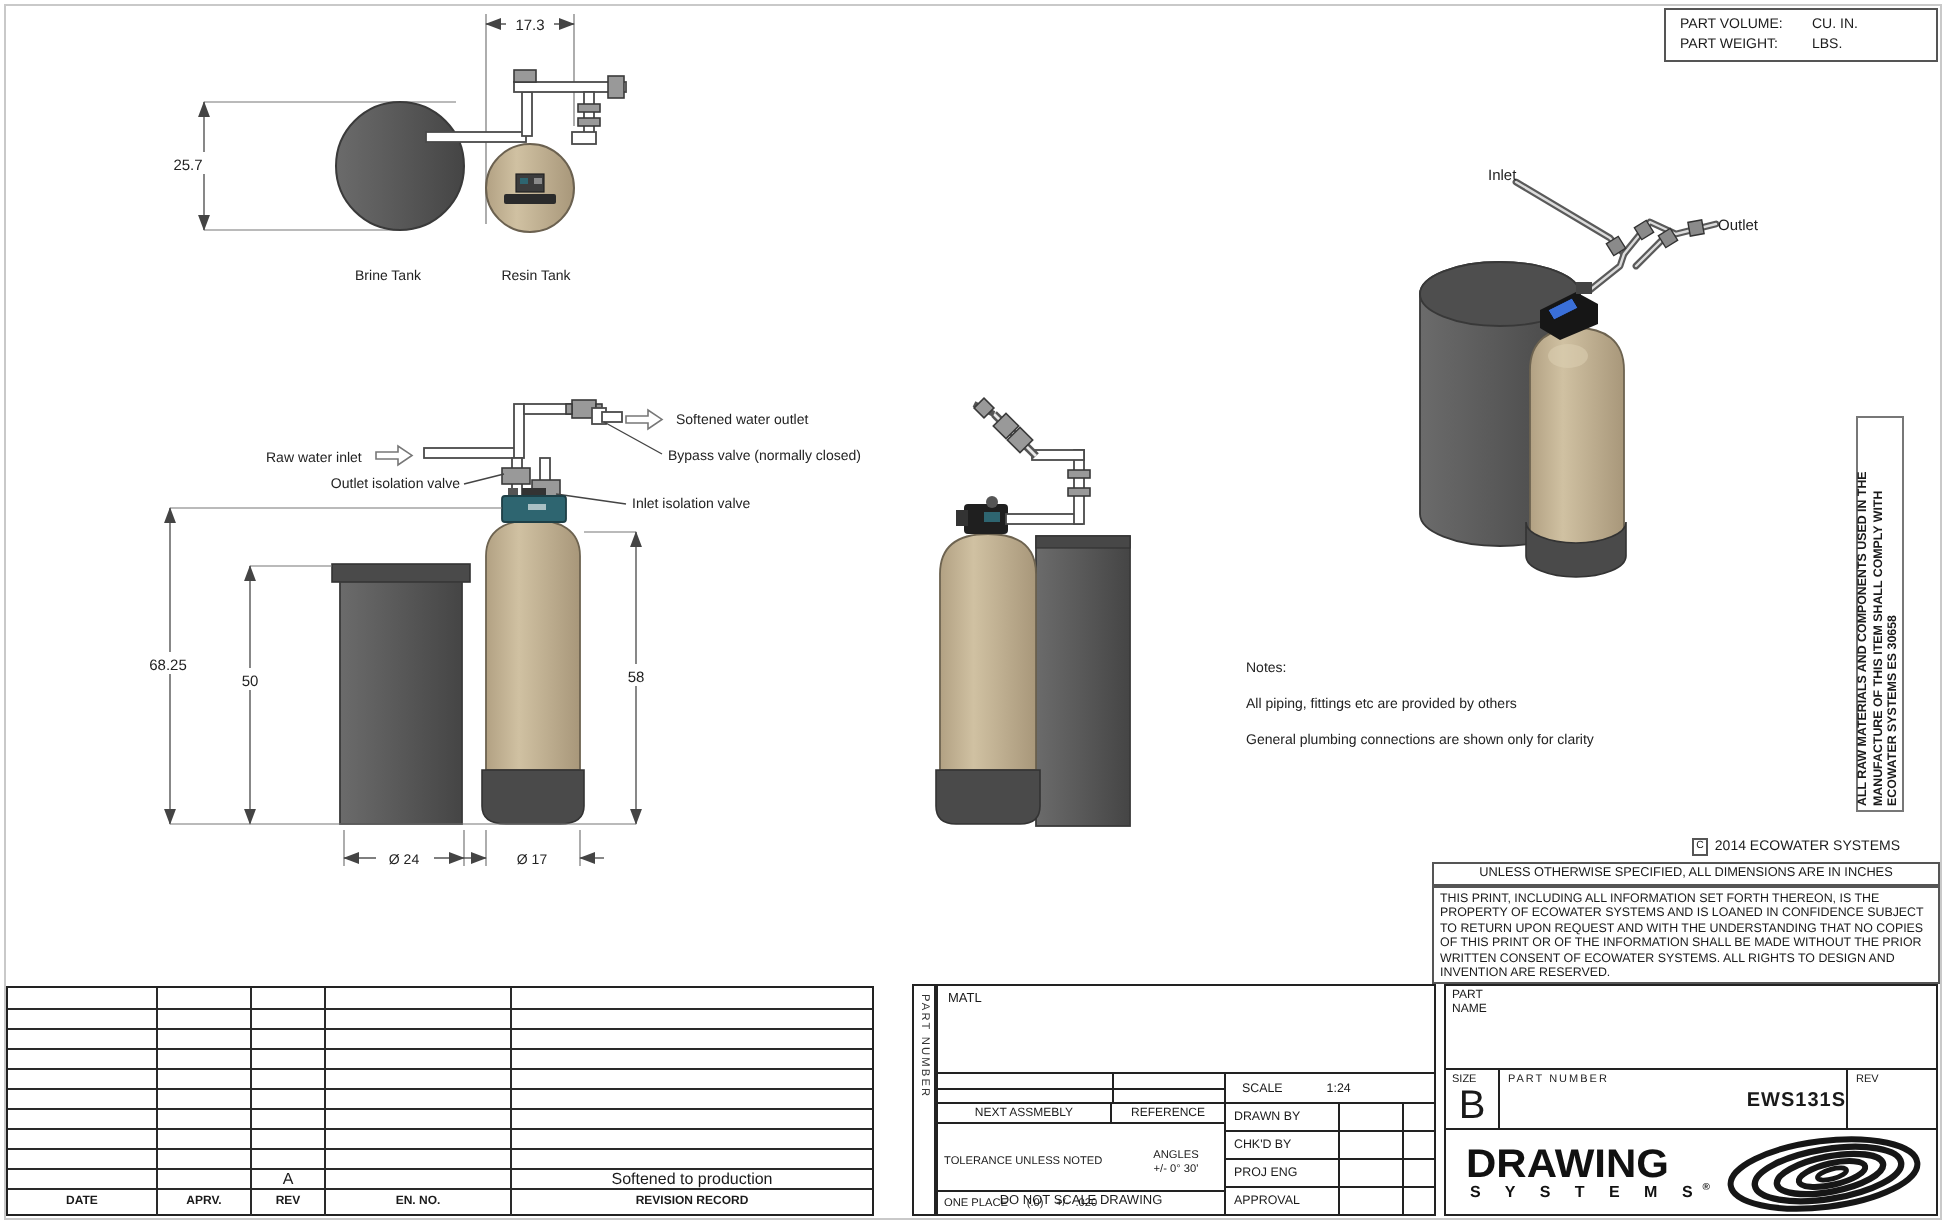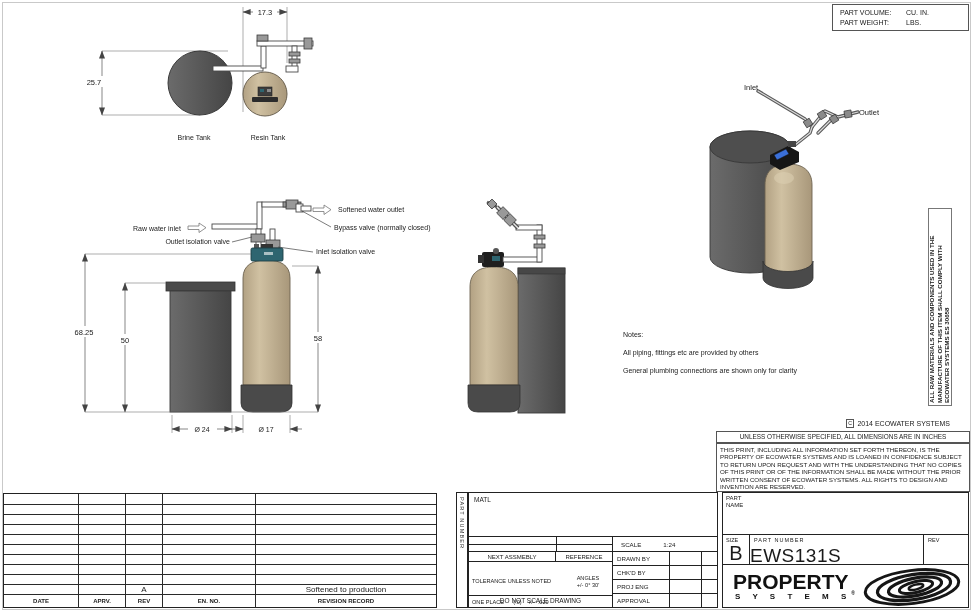--- a/index.html
+++ b/index.html
@@ -96,21 +96,21 @@
   
   .right-block { position:absolute; left:722px; top:492px; width:247px; height:116px; border:1px solid #222; }
   .pname-box { position:absolute; left:0; top:0; width:100%; height:42px; border-bottom:1px solid #222; }
   .pname-box span { display:block; width:24px; font-size:6px; line-height:7px; margin:2px 0 0 3px; }
   .id-row { position:absolute; left:0; top:42px; width:100%; height:30px; border-bottom:1px solid #222; }
   .size-cell { position:absolute; left:0; top:0; width:27px; height:100%; border-right:1px solid #222; }
   .size-cell .cap { font-size:5.5px; margin:2px 0 0 3px; }
   .size-cell .big { font-size:20px; text-align:center; margin-top:-1px; }
   .pnum-cell { position:absolute; left:27px; top:0; width:173px; height:100%; }
   .pnum-cell .cap { font-size:5.5px; letter-spacing:1px; margin:2px 0 0 4px; }
-  .pnum-cell .big { font-size:19px; font-weight:normal; text-align:left; margin-top:2px; letter-spacing:0.5px; }
+  .pnum-cell .big { font-size:10px; font-weight:bold; text-align:right; margin-top:2px; letter-spacing:0.5px; }
   .rev-cell { position:absolute; left:200px; top:0; right:0; height:100%; border-left:1px solid #222; }
   .rev-cell .cap { font-size:5.5px; margin:2px 0 0 4px; }
   .logo-row { position:absolute; left:0; top:72px; width:100%; height:43px;
               display:flex; align-items:center; }
   .wordmark { margin-left:10px; }
   .wm-main { font-size:21px; font-weight:900; letter-spacing:0; line-height:19px; color:#111;
              transform:scaleY(0.95); }
   .wm-sub { font-size:8px; font-weight:bold; letter-spacing:5px; color:#111; margin:-1px 0 0 2px; }
   .wm-sub sup { font-size:5px; letter-spacing:0; }
 </style>
@@ -461,21 +461,21 @@
       <div class="pnum-cell">
         <div class="cap">PART NUMBER</div>
         <div class="big">EWS131S</div>
       </div>
       <div class="rev-cell">
         <div class="cap">REV</div>
       </div>
     </div>
     <div class="logo-row">
       <div class="wordmark">
-        <div class="wm-main">PROPERTY</div>
+        <div class="wm-main">DRAWING</div>
         <div class="wm-sub"><span>S Y S T E M S</span><sup>®</sup></div>
       </div>
       <svg width="102" height="40" viewBox="0 0 102 40" style="margin-left:6px;">
         <g fill="none" stroke="#161616">
           <ellipse cx="51" cy="20" rx="47" ry="16.5" stroke-width="3" transform="rotate(-7 51 20)"></ellipse>
           <ellipse cx="53" cy="20" rx="37" ry="12.5" stroke-width="3.2" transform="rotate(-9 53 20)"></ellipse>
           <ellipse cx="54" cy="20" rx="27" ry="8.8" stroke-width="3.2" transform="rotate(-11 54 20)"></ellipse>
           <ellipse cx="55" cy="20" rx="17" ry="5.4" stroke-width="3" transform="rotate(-13 55 20)"></ellipse>
           <ellipse cx="55" cy="20" rx="7.5" ry="2.4" stroke-width="2.4" transform="rotate(-15 55 20)"></ellipse>
         </g>

